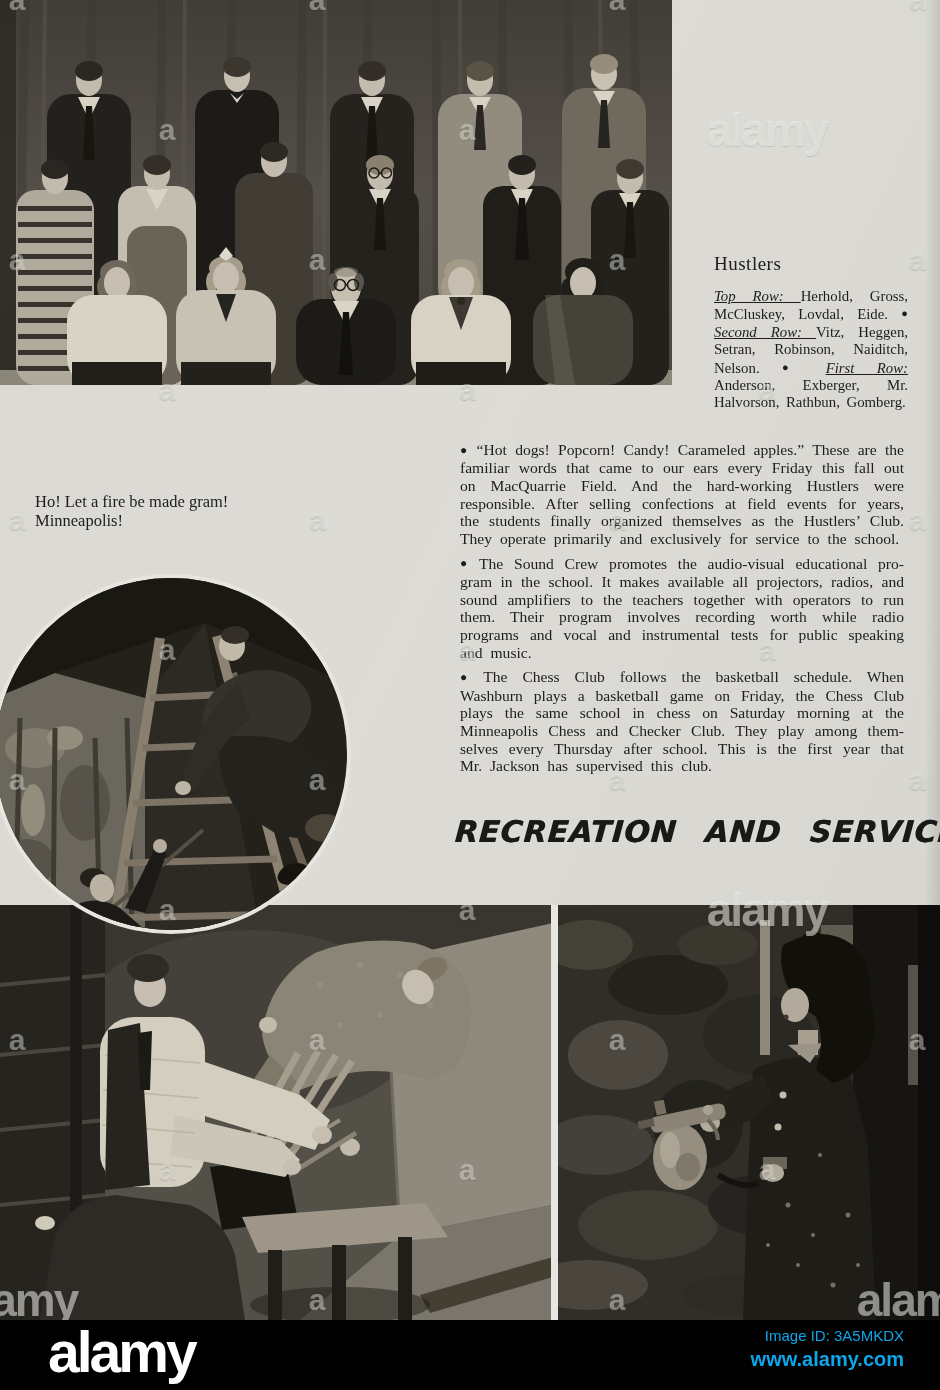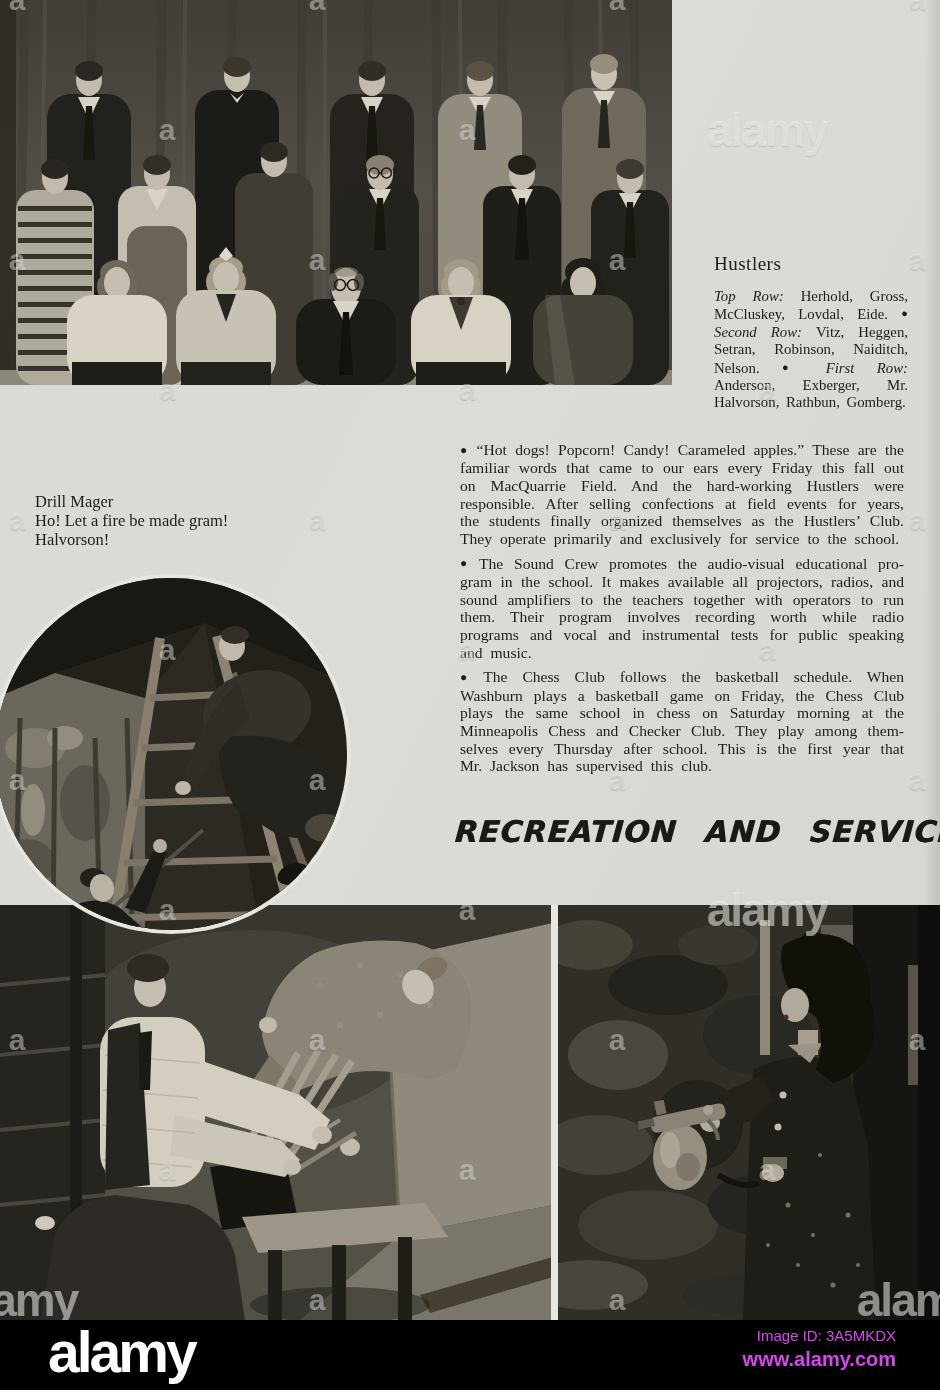--- a/index.html
+++ b/index.html
@@ -24,21 +24,21 @@
 
   .circle-photo {
     position:absolute; left:-5px; top:578px; width:352px; height:352px;
     border-radius:50%; overflow:hidden; z-index:4;
     box-shadow:0 0 0 4px #e7e5df;
   }
 
   .hustlers { position:absolute; left:705px; top:253px; width:194px; z-index:3;margin-left:9px; }
   .hustlers-title { font-size:19px; font-weight:normal; margin:0 0 13px 0; letter-spacing:0.5px; }
   .hustlers-caption { font-size:14.8px; line-height:17.4px; text-align:justify; word-spacing:0.2em; }
-  .seg-italic { font-style:italic; }
+  .seg-italic { font-style:italic;text-decoration:underline; }
   .seg-bullet { font-size:11px; vertical-align:2px; }
 
   .drill { position:absolute; left:35px; top:492px; width:290px; font-size:16.5px; line-height:19px; z-index:3; }
 
   .articles { position:absolute; left:460px; top:441px; width:452px; z-index:3; }
   .article { font-size:15.6px; line-height:17.7px; text-align:justify; word-spacing:0.26em; margin:0 8px 7px 0; }
   .article .bullet { font-size:12px; vertical-align:1.5px; margin-right:9px; }
   .article-text { hyphens:manual; }
 
   .headline {
@@ -55,21 +55,21 @@
   .wm-big { font-size:46px; letter-spacing:-2px; color:rgba(248,248,243,0.52); text-shadow:0 1px 1px rgba(55,55,50,0.15); }
 
   .footer {
     position:absolute; left:0; top:1320px; width:940px; height:70px; background:#000; z-index:8;
     font-family:"Liberation Sans", sans-serif;
   }
   .footer-logo {
     position:absolute; left:48px; top:1px; font-size:57px; line-height:62px;
     font-weight:bold; color:#ffffff; letter-spacing:-3px;
   }
-  .footer-meta { position:absolute; right:44px; top:7px; text-align:right; color:#d946ef; }
+  .footer-meta { position:absolute; right:36px; top:7px; text-align:right; color:#0ea5e9; }
   .footer-id { font-size:15px; font-weight:normal; }
   .footer-url { font-size:20px; font-weight:bold; margin-top:4px;text-align:right; }
 </style>
 </head>
 <body>
 
 <div class="stage">
   <div class="paper"></div>
 
   <div class="photo" id="top-photo">
@@ -256,23 +256,22 @@
       </g>
     </svg>
   </div>
 
   <div class="hustlers">
     <h2 class="hustlers-title">Hustlers</h2>
     <div class="hustlers-caption"><span class="seg-italic">Top Row: </span><span class="seg-roman">Herhold, Gross, Mc­Cluskey, Lovdal, Eide. </span><span class="seg-bullet">● </span><span class="seg-italic">Second Row: </span><span class="seg-roman">Vitz, Heggen, Setran, Rob­inson, Naiditch, Nelson. </span><span class="seg-bullet">● </span><span class="seg-italic">First Row: </span><span class="seg-roman">Anderson, Exberger, Mr. Halvorson, Rathbun, Gomberg.</span></div>
   </div>
 
   <div class="drill">
-      <div>Drill Mager</div>
       <div>Ho! Let a fire be made gram!</div>
-      <div>Halvorson!</div>
+      <div>Minneapolis!</div>
     </div>
 
   <div class="articles">
     <p class="article">
       <span class="bullet">●</span><span class="article-text">“Hot dogs! Popcorn! Candy! Carameled apples.” These are the familiar words that came to our ears every Friday this fall out on MacQuarrie Field. And the hard-working Hustlers were responsible. After selling confections at field events for years, the students finally organized themselves as the Hustlers’ Club. They operate primarily and exclusively for service to the school.</span>
     </p>
     <p class="article">
       <span class="bullet">●</span><span class="article-text">The Sound Crew promotes the audio-visual educational pro­gram in the school. It makes available all projectors, radios, and sound amplifiers to the teachers together with operators to run them. Their program involves recording worth while radio programs and vocal and instrumental tests for public speaking and music.</span>
     </p>
     <p class="article">

